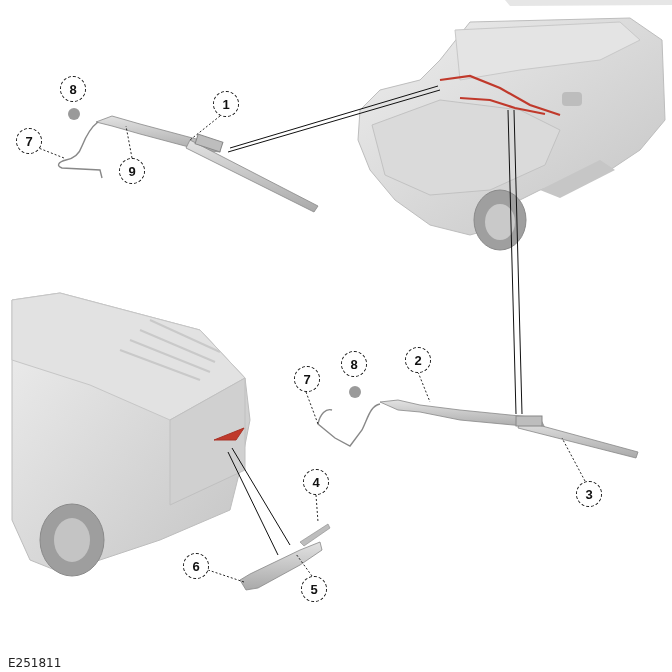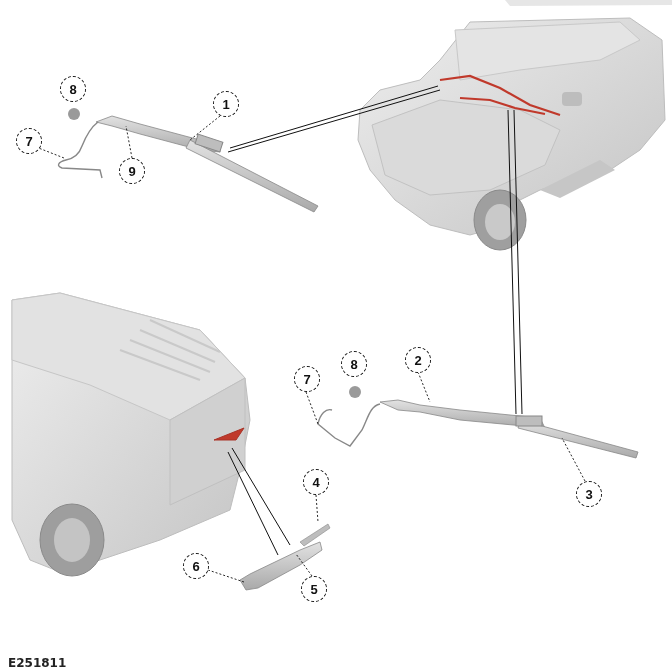--- a/index.html
+++ b/index.html
@@ -1,21 +1,21 @@
 <!DOCTYPE html>
 <html><head>
 <meta charset="utf-8">
 <style>
   html, body { margin:0; padding:0; background:#ffffff; }
   body { width:672px; height:672px; position:relative; overflow:hidden; font-family:"Liberation Sans", sans-serif; }
   #stage { position:absolute; left:0; top:0; width:672px; height:672px; }
   .callout { position:absolute; width:26px; height:26px; border:1px dashed #111; border-radius:50%; background:#fff;
     display:flex; align-items:center; justify-content:center; font-weight:bold; font-size:13px; color:#111;
     box-sizing:border-box; }
-  .fig-id { position:absolute; left:8px; top:656px; font-size:12px; color:#222; font-family:"DejaVu Sans", sans-serif;font-weight:bold; }
+  .fig-id { position:absolute; left:8px; top:656px; font-size:12px; color:#222; font-family:"DejaVu Sans", sans-serif; }
 </style>
 </head>
 <body>
 
 <div id="stage">
   <svg width="672" height="672" viewBox="0 0 672 672" xmlns="http://www.w3.org/2000/svg">
     <defs>
       <linearGradient id="bodyG" x1="0" y1="0" x2="1" y2="1">
         <stop offset="0" stop-color="#eeeeee"></stop>
         <stop offset="1" stop-color="#c4c4c4"></stop>

